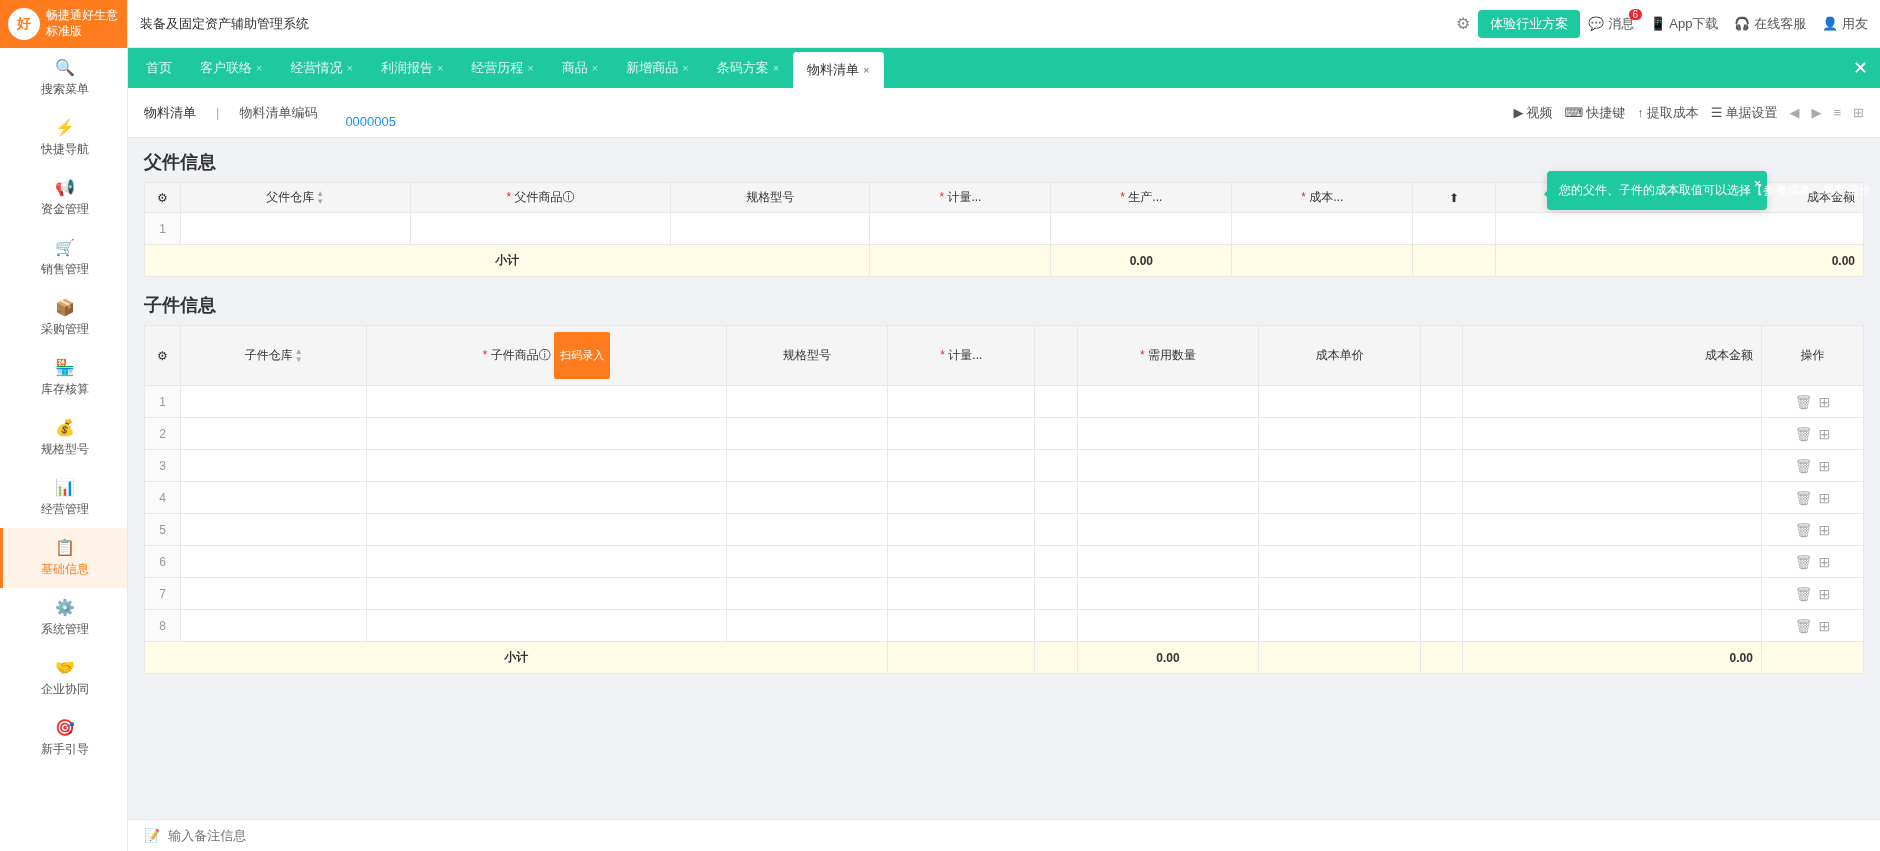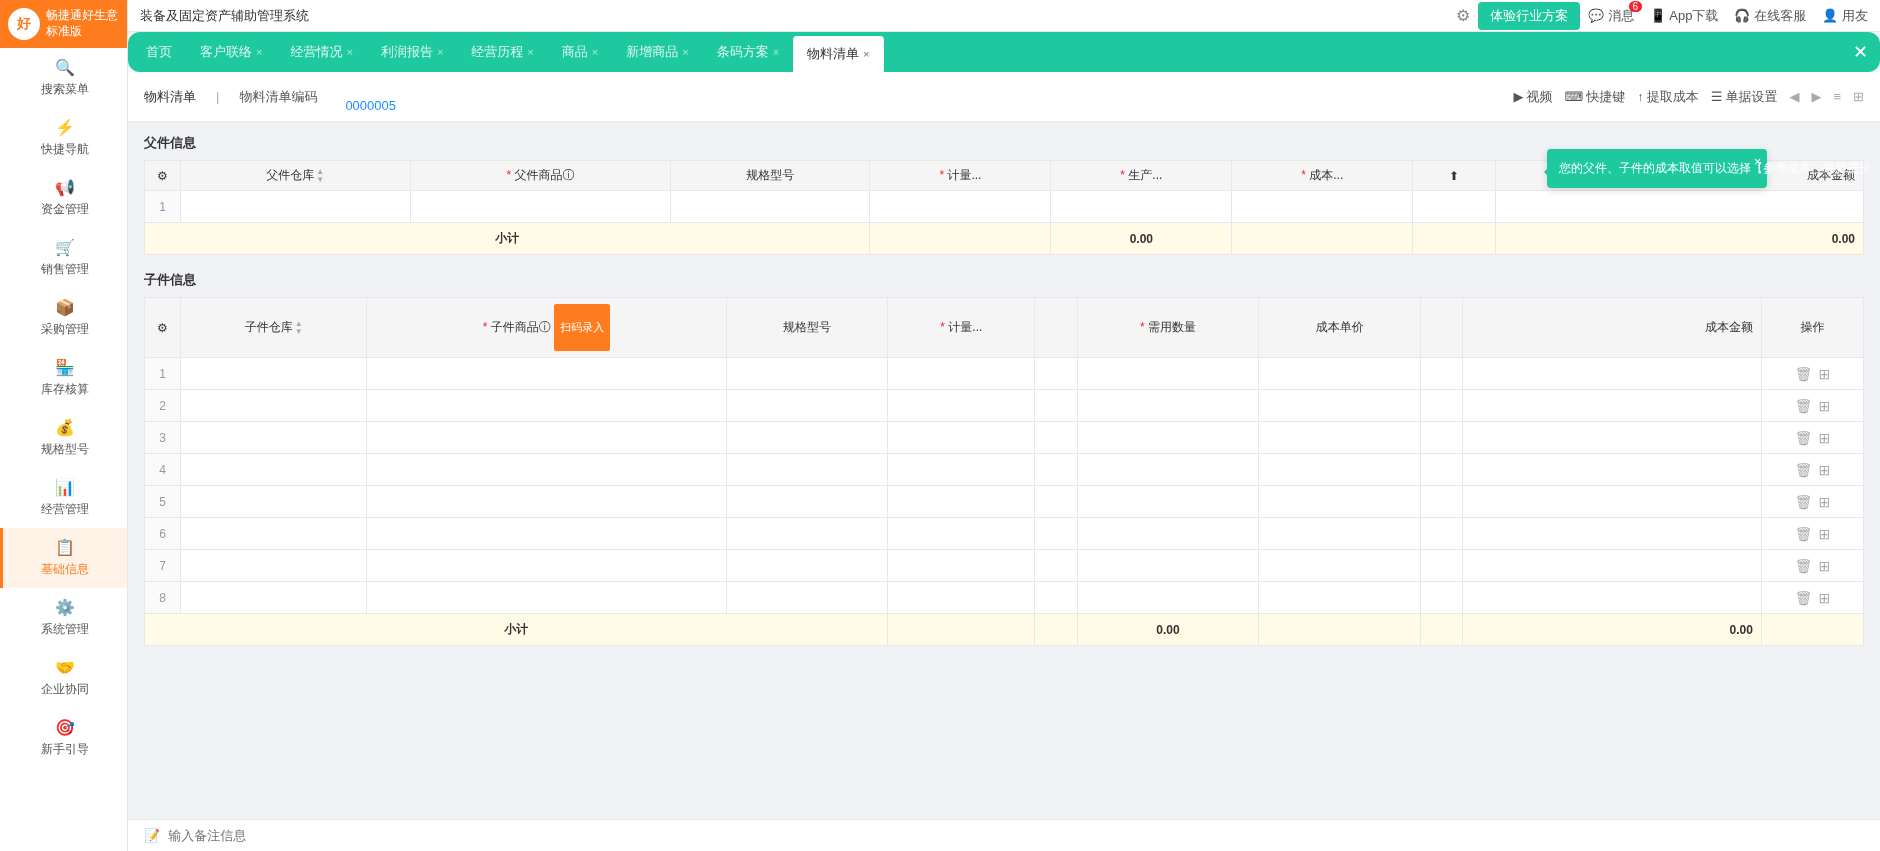--- a/index.html
+++ b/index.html
@@ -46,21 +46,21 @@
       border-left: 3px solid transparent;
     }
     .sidebar-menu-item.active { background: #fff3e8; color: #ff7c1e; border-left-color: #ff7c1e; }
     .sidebar-menu-item .icon { font-size: 16px; }
 
     
     .main { flex: 1; display: flex; flex-direction: column; overflow: hidden; }
 
     
     .top-header {
-      height: 32px;
+      height: 48px;
       background: #fff;
       border-bottom: 1px solid #e8e8e8;
       display: flex;
       align-items: center;
       padding: 13px 12px;
       gap: 8px;
       justify-content: center;
     }
     .system-title { color: #333; font-size: 13px; flex: 1; }
     .trial-btn {
@@ -78,21 +78,20 @@
     .badge { position: absolute; top: -6px; right: -8px; background: #f5222d; color: #fff; border-radius: 8px; font-size: 10px; padding: 0 4px; }
 
     
     .nav-tabs {
       background: #1ec9a0;
       display: flex;
       align-items: center;
       height: 40px;
       padding: 0 4px;
       overflow: hidden;
-      border-radius: 12px;
     }
     .nav-tab {
       padding: 0 14px;
       color: rgba(255,255,255,0.85);
       cursor: pointer;
       font-size: 13px;
       height: 40px;
       display: flex;
       align-items: center;
       gap: 4px;
@@ -119,21 +118,21 @@
     .breadcrumb-item.current { color: #333; font-weight: 500; }
     .breadcrumb-sep { color: #aaa; margin: 0 4px; }
     .doc-code { color: #1890ff; font-size: 13px; margin-left: 12px; margin-top: 18px; }
     .toolbar-right { margin-left: auto; display: flex; align-items: center; gap: 12px; color: #555; font-size: 13px; }
     .toolbar-btn { cursor: pointer; display: flex; align-items: center; gap: 3px; color: #555; }
 
     
     .content-area { padding: 12px 16px; flex: 1; }
 
     
-    .section-header { font-size: 13px; font-weight: 600; color: #333; margin-bottom: 8px; }
+    .section-header { font-size: 18px; font-weight: 600; color: #333; margin-bottom: 8px; }
 
     
     .data-table {
       width: 100%;
       border-collapse: collapse;
       background: #fff;
       font-size: 12px;
     }
     .data-table th {
       background: #f5f5f5;

